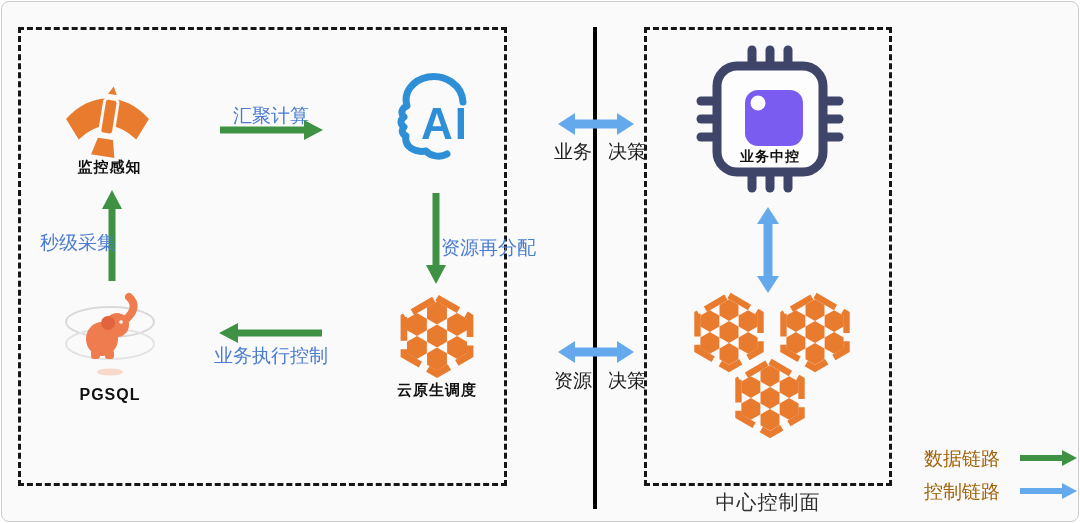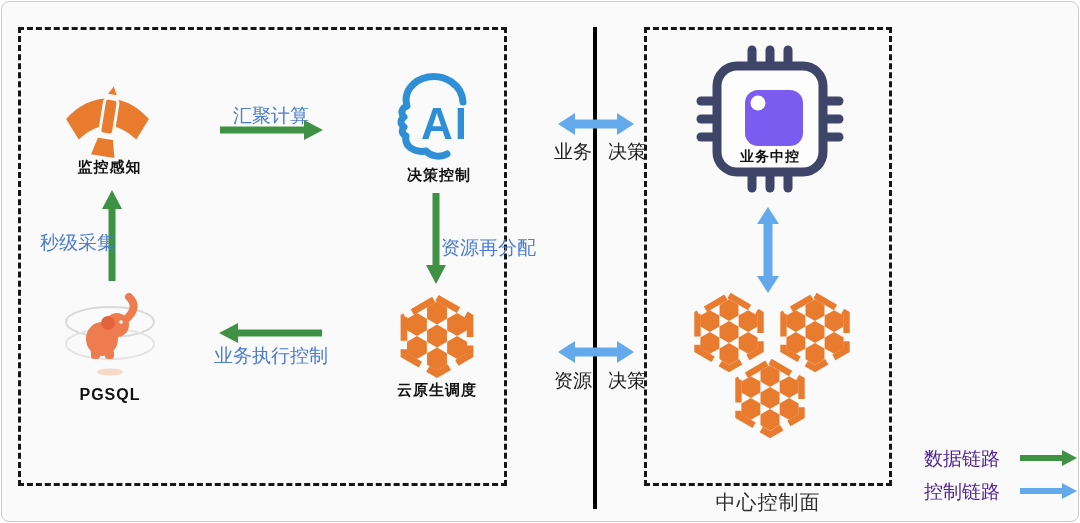--- a/index.html
+++ b/index.html
@@ -19,21 +19,21 @@
   }
   .node-label {
     font-size:15px; font-weight:bold; color:#111; text-align:center; letter-spacing:1px;
   }
   .edge-label {
     font-size:19px; color:var(--c-edge,#4a7cd2); white-space:nowrap;
   }
   .flow-label {
     font-size:19px; color:#1d1d1d; text-align:center; width:44px;
   }
-  .legend-label { font-size:19px; color:#4c1d95; white-space:nowrap; }
+  .legend-label { font-size:19px; color:#a16207; white-space:nowrap; }
   .divider-line { background:#000; }
   .ai-text {
     font-size:44px; font-weight:600; color:var(--c-ai,#2f8fd6); letter-spacing:2px;
     line-height:1;
     text-align:right;
   }
   svg { display:block; }
 </style>
 </head>
 <body>
@@ -73,21 +73,20 @@
   <div class="abs edge-label" style="left:216px;top:101px;width:106px;text-align:center;">汇聚计算</div>
   <svg class="abs" style="left:216px;top:117px" width="106" height="22" viewBox="0 0 106 22">
     <line x1="2" y1="11" x2="87" y2="11" style="stroke:var(--c-green)" stroke-width="7"></line>
     <polygon points="86,1 105,11 86,21" style="fill:var(--c-green)"></polygon>
   </svg>
 
   <svg class="abs" style="left:388px;top:70px" width="95" height="92" viewBox="0 0 95 92">
     <path fill="none" style="stroke:var(--c-ai)" stroke-width="7" stroke-linecap="round" stroke-linejoin="round" d="M73,30 C72,13 55,2 38,5 C23,8 13,20 17,34 C12,36 10,41 14,45 C10,48 10,52 14,55 C11,58 12,62 16,64 C14,74 24,81 36,79 C40,84 50,86 57,82"></path>
   </svg>
   <div class="abs ai-text" style="left:419px;top:100px;">AI</div>
-  <div class="abs node-label" style="left:377px;top:164px;width:120px;">决策控制</div>
 
   <svg class="abs" style="left:423px;top:189px" width="22" height="95" viewBox="0 0 22 95">
     <line x1="11" y1="2" x2="11" y2="75" style="stroke:var(--c-green)" stroke-width="7"></line>
     <polygon points="1,74 21,74 11,93" style="fill:var(--c-green)"></polygon>
   </svg>
   <div class="abs edge-label" style="left:439px;top:233px;">资源再分配</div>
 
   <svg class="abs" style="left:392px;top:291px" width="86" height="86" viewBox="-45 -45 90 90">
     <use href="#hexcube-art"></use>
   </svg>

